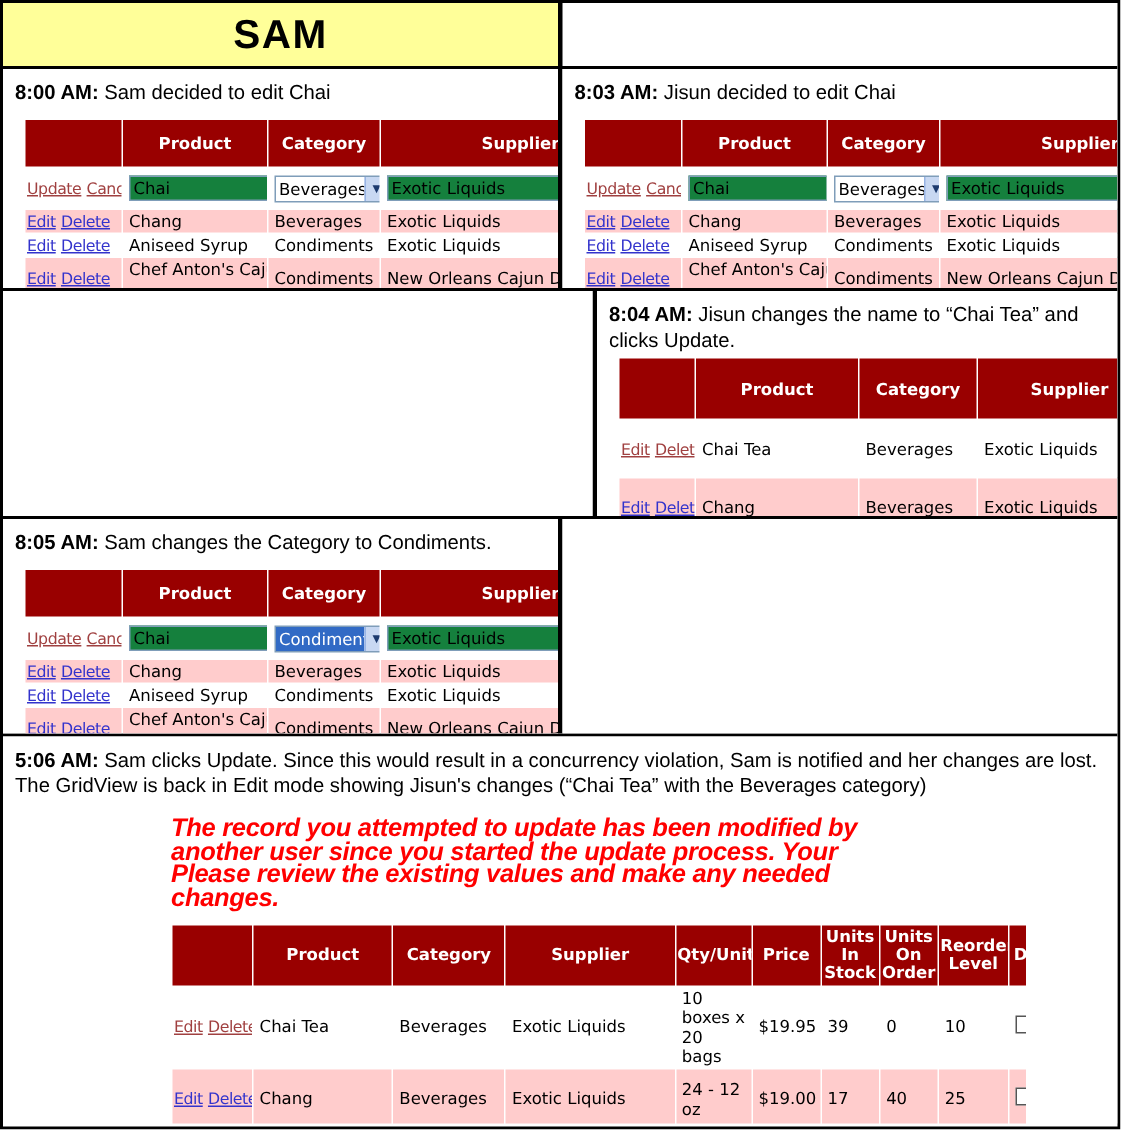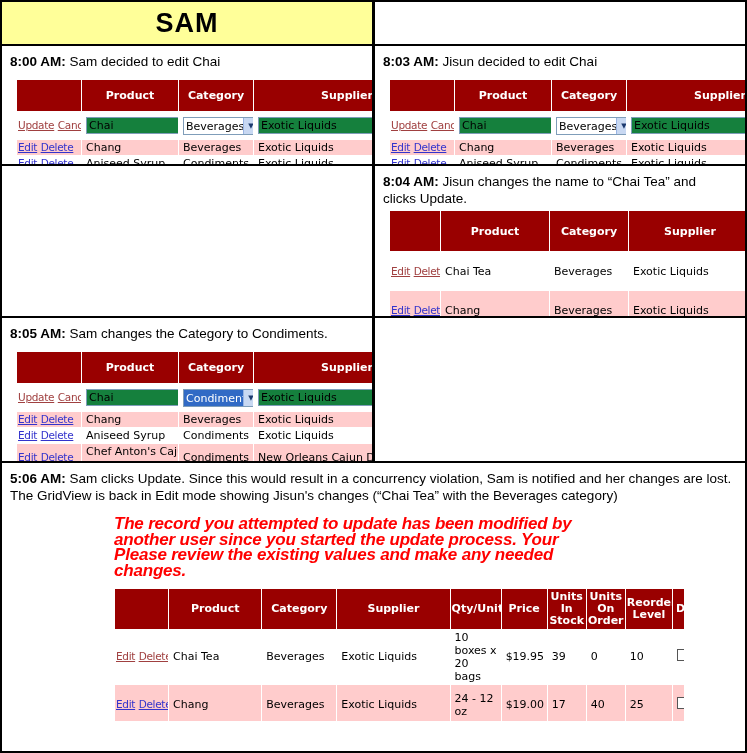--- a/index.html
+++ b/index.html
@@ -6,21 +6,21 @@
   * {box-sizing:border-box;}
   .frame {width:747px; height:753px; border:2px solid #000; background:#fff;
           font-family:"Liberation Sans", sans-serif; overflow:hidden;}
   .row {display:flex; overflow:hidden;}
   .vline {flex:0 0 3px; background:#000;}
   .hline {height:2px; background:#000;}
   .banner-row {height:42px;text-align:center;}
   .banner {background:#ffff99; display:flex; align-items:center; justify-content:center;
            font-weight:bold; font-size:27px; color:#000; letter-spacing:1px;}
   .c-left {flex:0 0 370px; width:370px;}
-  .r1 {height:118px;} .r2 {height:150px;} .r3 {height:143px;} .rb {height:258px;}
+  .r1 {height:146px;} .r2 {height:150px;padding-left:23px;} .r3 {height:143px;} .rb {height:258px;}
   .cell {padding:7px 8px; overflow:hidden; position:relative; background:#fff;}
   .caption {font-size:13.5px; color:#000; line-height:17px;}
   .caption b {font-weight:bold;}
   .cap-narrow {max-width:342px;}
 
   
   .gv {border-collapse:separate; border-spacing:1px; table-layout:fixed;}
   .gv th {background:#990000; color:#fff; font:bold 11px "DejaVu Sans", sans-serif;
           text-align:center; padding:1px 2px; overflow:hidden;}
   .gv td {font:11px "DejaVu Sans", sans-serif; color:#000; background:#fff;

